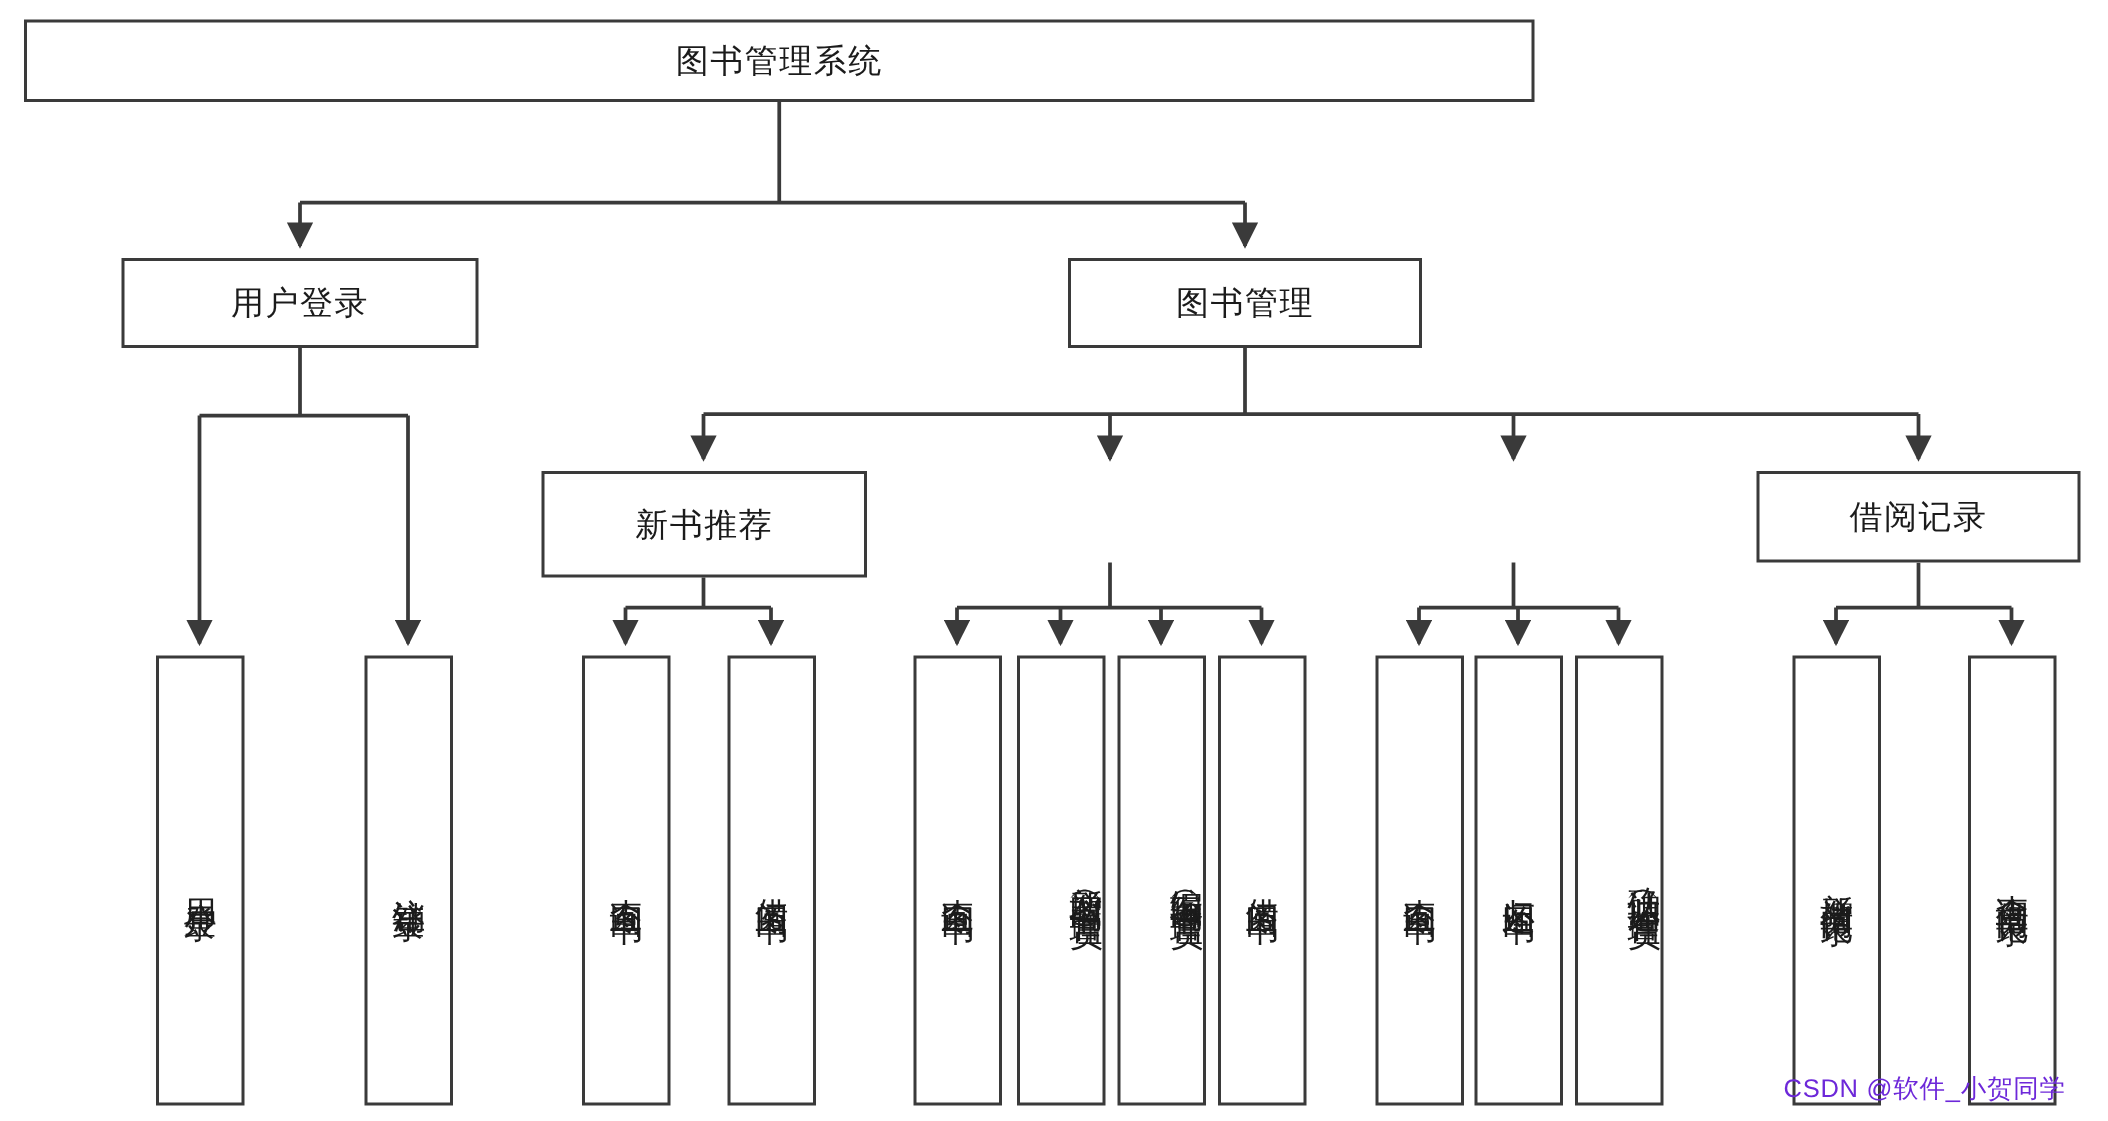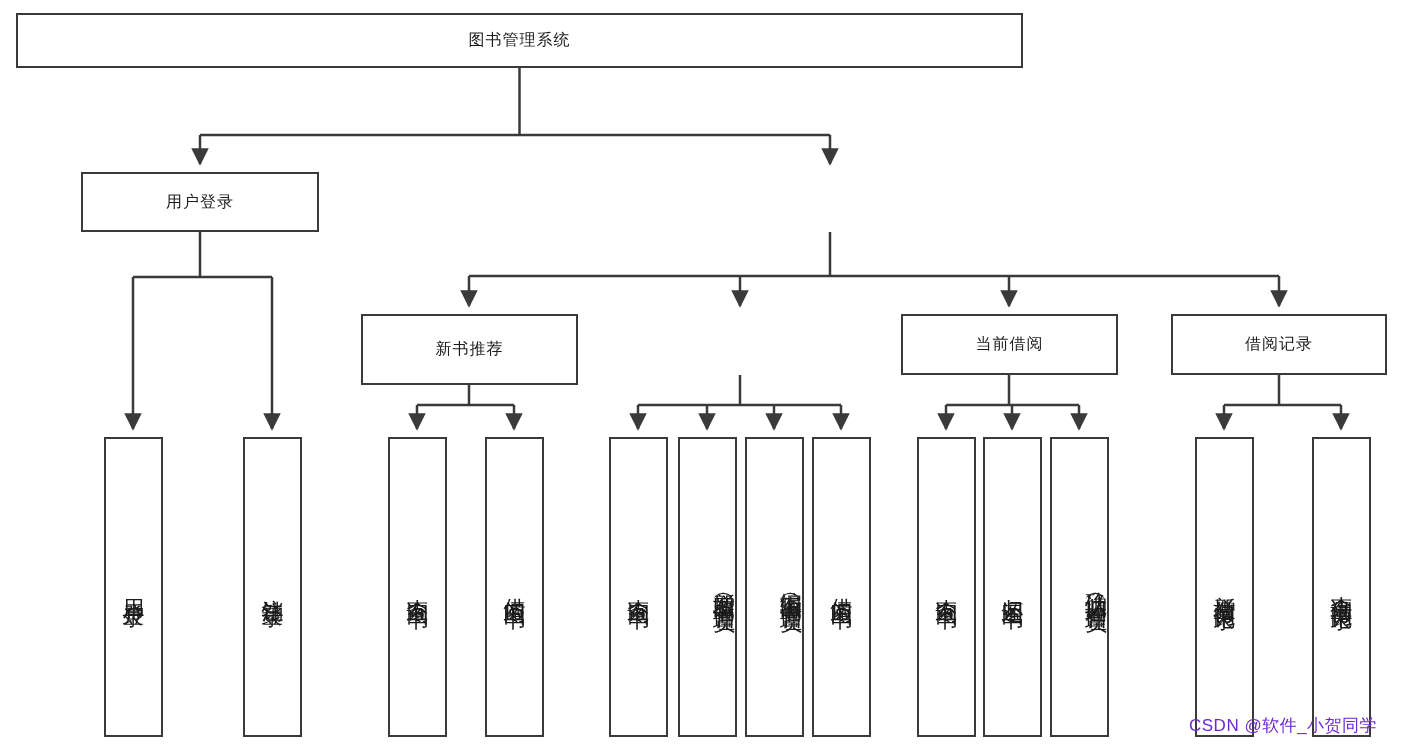--- a/index.html
+++ b/index.html
@@ -28,21 +28,21 @@
     position: absolute;
     box-sizing: border-box;
     background: #ffffff;
     border: 2px solid #3a3a3a;
     display: flex;
     align-items: center;
     justify-content: center;
     color: #1b1b1b;
   }
   .node.h {
-    font-size: 16px;
+    font-size: 22px;
     letter-spacing: 1px;
   }
   .node.v {
     writing-mode: vertical-rl;
     text-orientation: upright;
     font-size: 22px;
     letter-spacing: 3px;
     line-height: 1;
     padding: 4px 0;
     white-space: nowrap;
@@ -110,23 +110,23 @@
       <path d="M 1279 375 L 1279 405"></path>
       <path d="M 1224 405 L 1341 405"></path>
       <path d="M 1224 405 L 1224 429" marker-end="url(#arrow)"></path>
       <path d="M 1341 405 L 1341 429" marker-end="url(#arrow)"></path>
     </g>
   </svg>
 
   <div class="node h" style="left:16px; top:13px; width:1007px; height:55px;">图书管理系统</div>
 
   <div class="node h" style="left:81px; top:172px; width:238px; height:60px;">用户登录</div>
+  <div class="node h" style="left:712px; top:172px; width:236px; height:60px;">图书管理</div>
 
   <div class="node h" style="left:361px; top:314px; width:217px; height:71px;">新书推荐</div>
-  <div class="node h" style="left:901px; top:314px; width:217px; height:61px;">当前借阅</div>
   <div class="node h" style="left:1171px; top:314px; width:216px; height:61px;">借阅记录</div>
 
   <div class="node v" style="left:104px; top:437px; width:59px; height:300px;">用户登录</div>
   <div class="node v" style="left:243px; top:437px; width:59px; height:300px;">注销登录</div>
 
   <div class="node v" style="left:388px; top:437px; width:59px; height:300px;">查询图书</div>
   <div class="node v" style="left:485px; top:437px; width:59px; height:300px;">借阅图书</div>
 
   <div class="node v" style="left:609px; top:437px; width:59px; height:300px;">查询图书</div>
   <div class="node v toptext" style="left:678px; top:437px; width:59px; height:300px;">新增图书（管理员）</div>

